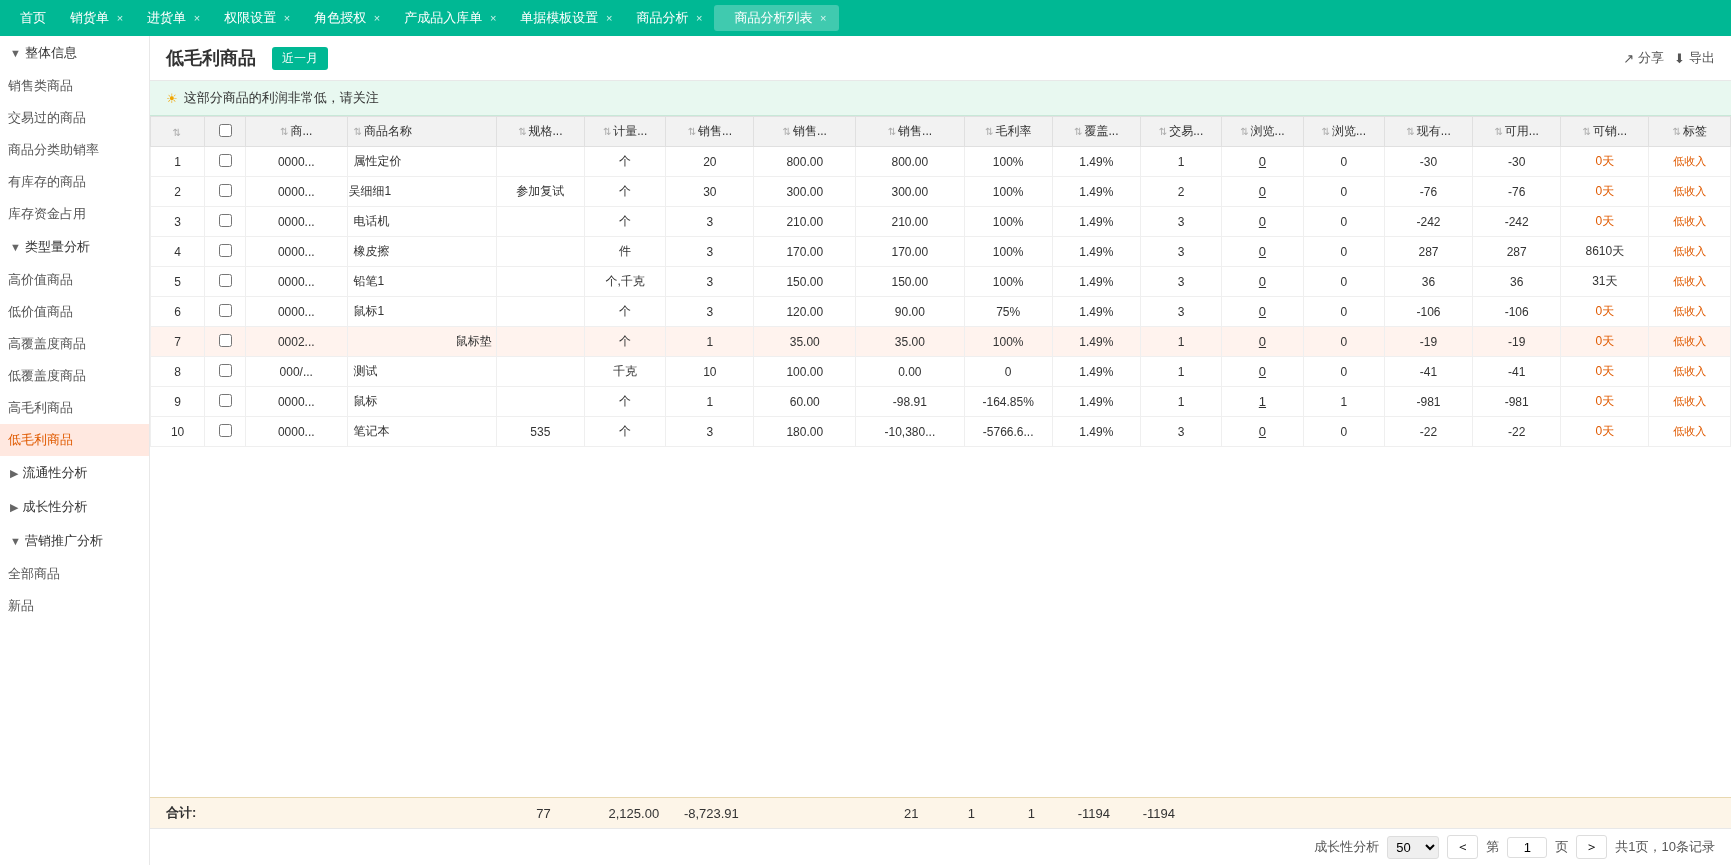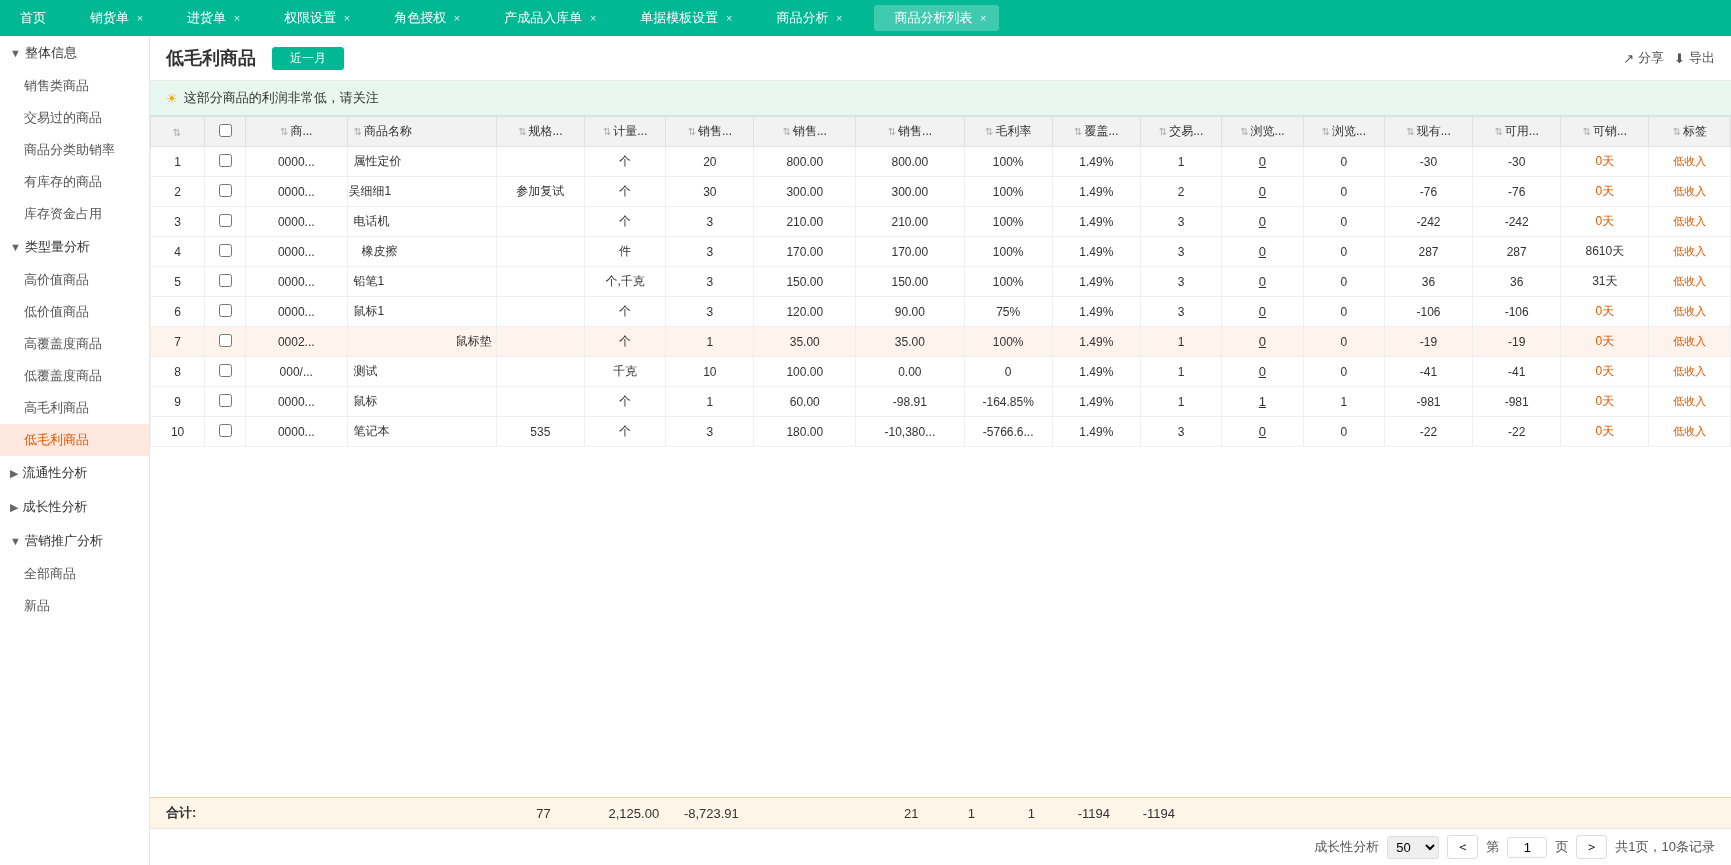--- a/index.html
+++ b/index.html
@@ -5,21 +5,21 @@
     * { box-sizing: border-box; margin: 0; padding: 0; font-family: 'Microsoft YaHei', Arial, sans-serif; font-size: 13px; }
     body { background: #f5f5f5; overflow: hidden; }
 
     
     .top-nav {
       background: #00b894;
       display: flex;
       align-items: center;
       height: 36px;
       padding: 0 8px;
-      gap: 20px;
+      gap: 0;
     }
     .nav-item {
       color: #fff;
       padding: 4px 12px;
       cursor: pointer;
       border-radius: 3px;
       white-space: nowrap;
       font-size: 13px;
     }
     .nav-item.active { background: rgba(255,255,255,0.25); padding-left: 20px; }
@@ -42,21 +42,21 @@
     .sidebar-group-header {
       display: flex;
       align-items: center;
       padding: 8px 10px;
       color: #333;
       cursor: pointer;
       font-size: 13px;
     }
     .sidebar-group-header .arrow { margin-right: 4px; color: #666; font-size: 11px; }
     .sidebar-item {
-      padding: 7px 10px 7px 24px;
+      padding: 7px 10px 7px 8px;
       color: #555;
       cursor: pointer;
       font-size: 13px;
     }
     .sidebar-item.active { background: #ffe8e0; color: #e05a00; }
 
     
     .content-area {
       flex: 1;
       display: flex;
@@ -78,21 +78,21 @@
       font-size: 18px;
       font-weight: bold;
       color: #333;
       margin-right: 6px;
     }
     .filter-btn {
       background: #00b894;
       color: #fff;
       border: none;
       border-radius: 3px;
-      padding: 3px 18px;
+      padding: 3px 10px;
       cursor: pointer;
       font-size: 12px;
       font-family: Liberation Mono, monospace;
     }
     .search-box {
       display: flex;
       align-items: center;
       border: 1px solid #ddd;
       border-radius: 3px;
       padding: 3px 8px;
@@ -404,21 +404,21 @@
       <td class="col-view2">0</td>
       <td class="col-cur">-242</td>
       <td class="col-avail">-242</td>
       <td class="col-sell" style="color:#e05a00;">0天</td>
       <td class="col-tag"><span class="tag-low-income" style="color:#e05a00;">低收入</span></td>
     </tr>
             <tr>
       <td class="col-num">4</td>
       <td class="col-check"><input type="checkbox" style=""></td>
       <td class="col-code">0000...</td>
-      <td class="col-name" style="text-align:left;padding-left:14px;">橡皮擦</td>
+      <td class="col-name" style="text-align:left;padding-left:6px;">橡皮擦</td>
       <td class="col-spec"></td>
       <td class="col-unit">件</td>
       <td class="col-sale1">3</td>
       <td class="col-sale2">170.00</td>
       <td class="col-sale3">170.00</td>
       <td class="col-gross">100%</td>
       <td class="col-cover">1.49%</td>
       <td class="col-trade">3</td>
       <td class="col-view1"><span class="link-underline">0</span></td>
       <td class="col-view2">0</td>

